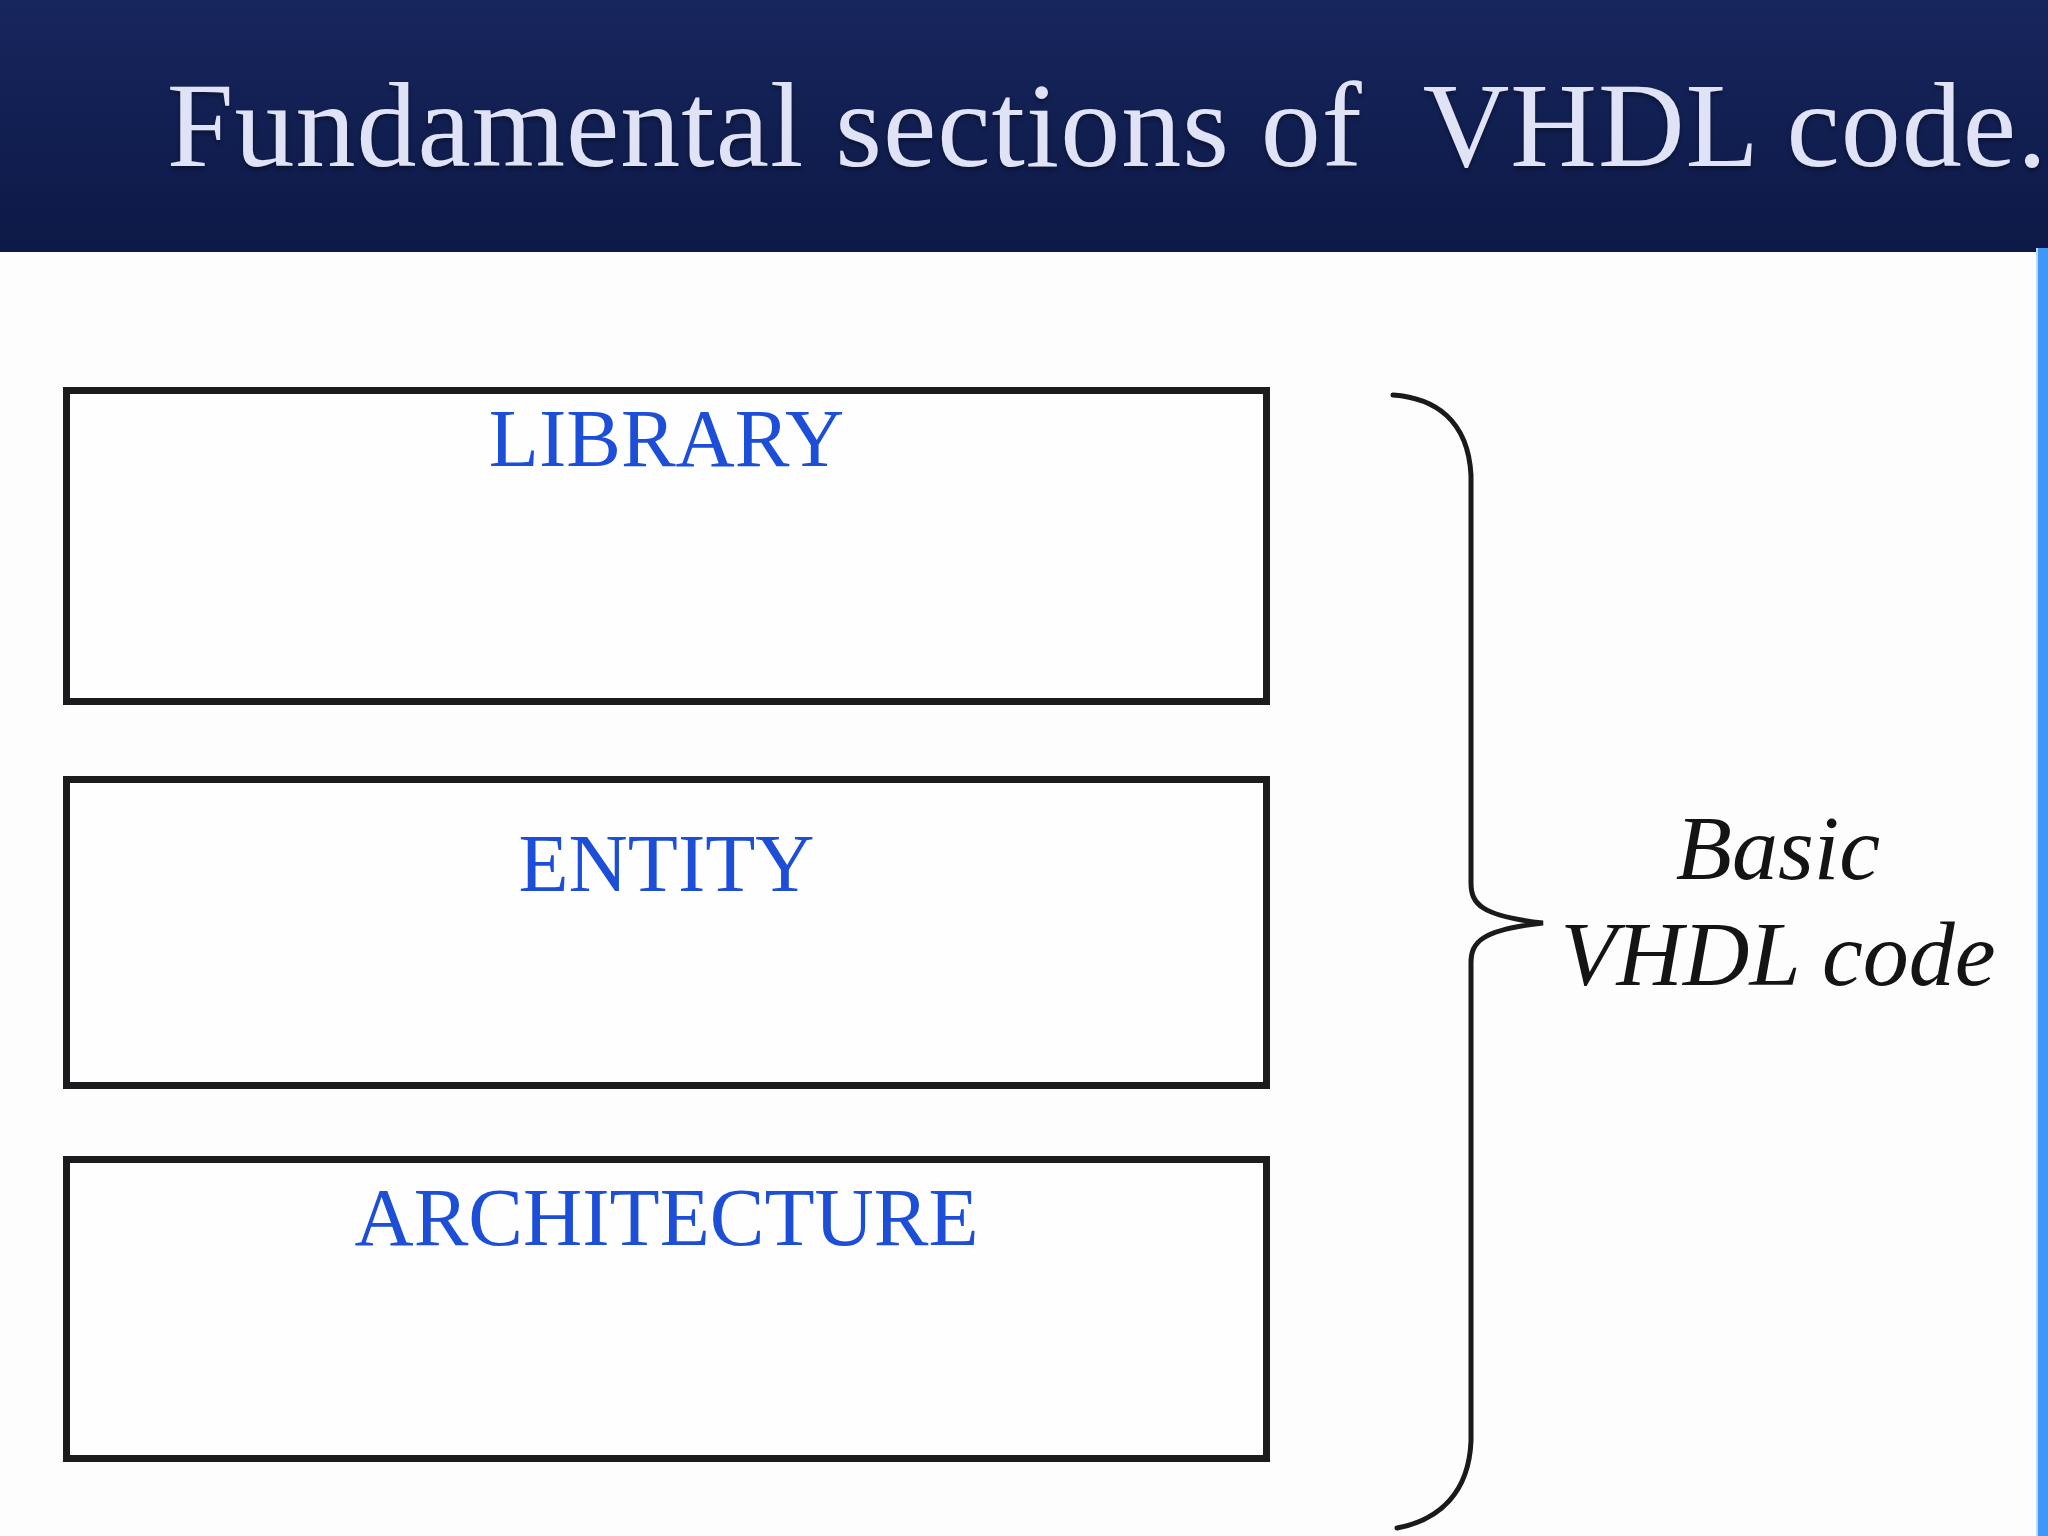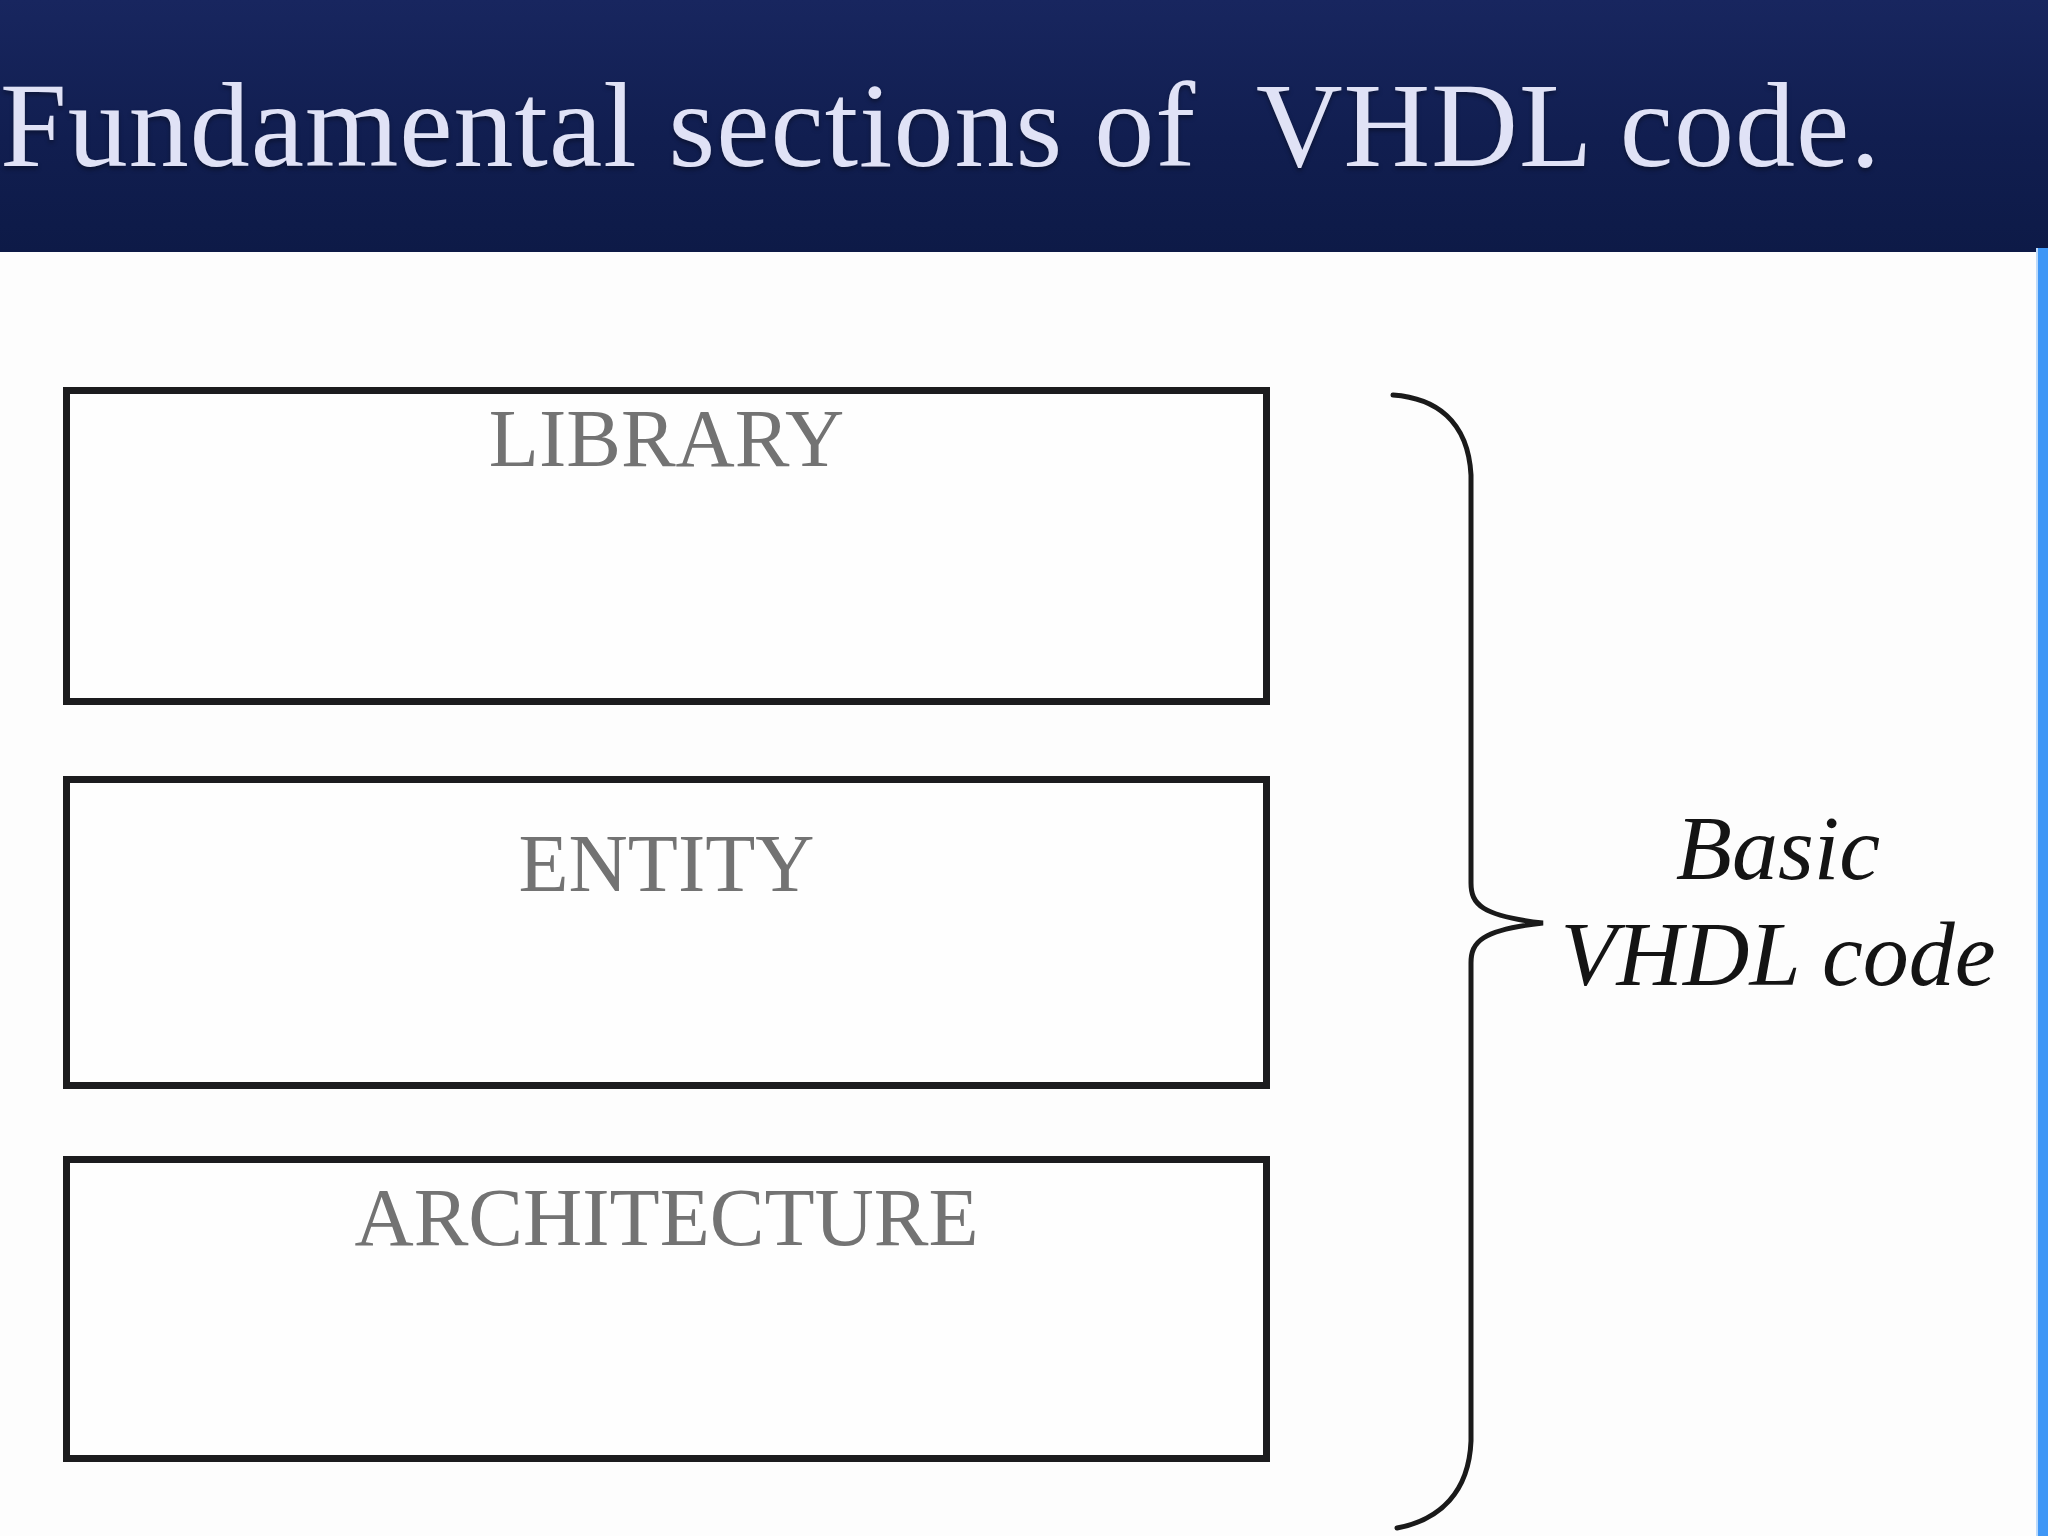--- a/index.html
+++ b/index.html
@@ -13,21 +13,21 @@
   }
 
   
   .header {
     position: absolute;
     left: 0; top: 0;
     width: 2048px; height: 252px;
     background: linear-gradient(180deg, #18265f 0%, #111e50 55%, #0d1a47 100%);
     display: flex;
     align-items: center;
-    justify-content: flex-start;
+    justify-content: flex-end;
   }
   .title {
     font-size: 120px;
     color: #e0e2f6;
     white-space: pre;           
     text-shadow: 0 3px 4px rgba(0,0,0,0.35);
     letter-spacing: 1px;
   }
 
   
@@ -36,21 +36,21 @@
     left: 63px;
     width: 1207px;
     box-sizing: border-box;
     border: 7px solid #1c1c1e;
     background: #fefefe;
     display: flex;
     flex-direction: column;
     align-items: center;
     justify-content: space-between;
     text-align: center;
-    color: #737373;
+    color: #1d4ed8;
     font-size: 82px;
     line-height: 1.1;
   }
   .dbox--library      { top: 387px;  height: 318px; }
   .dbox--entity       { top: 776px;  height: 313px; padding-top: 36px; }
   .dbox--architecture { top: 1156px; height: 306px; padding-top: 10px; }
 
   
   .brace-svg {
     position: absolute;

